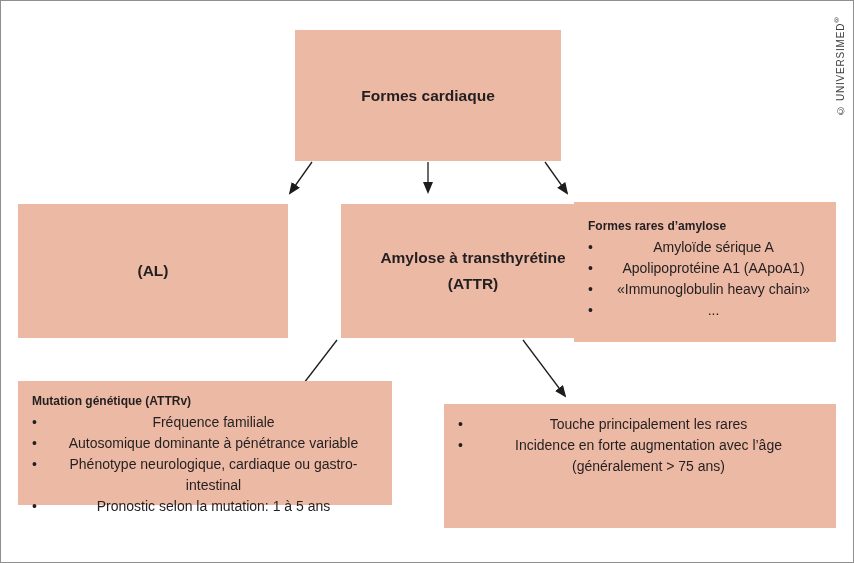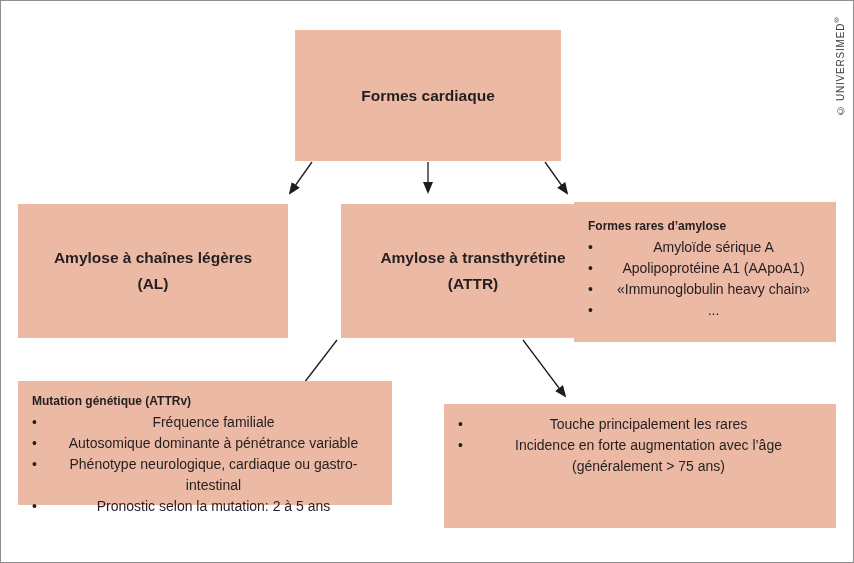--- a/index.html
+++ b/index.html
@@ -106,21 +106,20 @@
     <line x1="544" y1="161" x2="566" y2="192" marker-end="url(#ah)"></line>
     <line x1="336" y1="339" x2="293" y2="395" marker-end="url(#ah)"></line>
     <line x1="522" y1="339" x2="564" y2="395" marker-end="url(#ah)"></line>
   </svg>
 
   <div class="box center-box node-root">
     <div>Formes cardiaque</div>
   </div>
 
   <div class="box center-box node-al">
-    <div>Amylose à chaînes légères</div>
     <div>(AL)</div>
   </div>
 
   <div class="box center-box node-attr">
     <div>Amylose à transthyrétine</div>
     <div>(ATTR)</div>
   </div>
 
   <div class="box list-box node-rare">
     <div class="list-title">Formes rares d’amylose</div>
@@ -154,21 +153,21 @@
         <div class="bullet-item">
           <span class="bullet-marker">•</span>
           <span class="bullet-text">Autosomique dominante à pénétrance variable</span>
         </div>
         <div class="bullet-item">
           <span class="bullet-marker">•</span>
           <span class="bullet-text">Phénotype neurologique, cardiaque ou gastro-intestinal</span>
         </div>
         <div class="bullet-item">
           <span class="bullet-marker">•</span>
-          <span class="bullet-text">Pronostic selon la mutation: 2 à 5 ans</span>
+          <span class="bullet-text">Pronostic selon la mutation: 1 à 5 ans</span>
         </div>
       </div>
   </div>
 
   <div class="box list-box node-attrwt">
     <div class="bullet-list">
         <div class="bullet-item">
           <span class="bullet-marker">•</span>
           <span class="bullet-text">Touche principalement les rares</span>
         </div>

